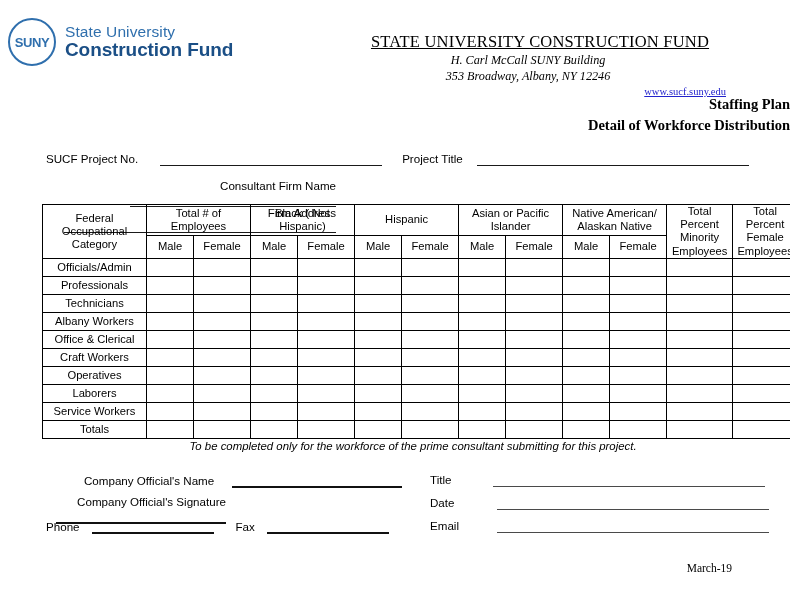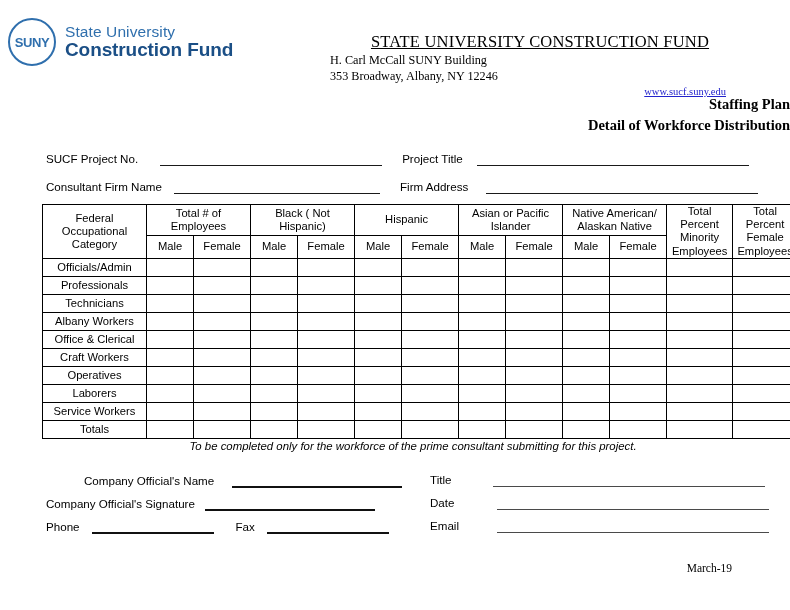--- a/index.html
+++ b/index.html
@@ -78,22 +78,23 @@
   }
   #lh-org {
     font-size: 16.5px;
     letter-spacing: 0.2px;
     line-height: 1.2;
     text-decoration: underline;
   }
   #lh-bldg, #lh-addr {
     font-size: 12.2px;
     line-height: 1.32;
-    text-align: left;
+    text-align: center;
     padding-right: 24px;
+    font-style: italic;
   }
   #lh-url {
     font-size: 10.5px;
     text-align: right;
     padding-right: 24px;
     line-height: 1.5;
   }
   #lh-url span {
     color: #2222cc;
     text-decoration: underline;
@@ -131,21 +132,21 @@
   .rule.thin {
     border-bottom-width: 1.1px;
     border-bottom-color: #4a4a4a;
   }
   .rule.heavy {
     border-bottom-width: 2.4px;
     border-bottom-color: #111111;
   }
 
   #row-project   { left: 46px;  top: 152px; }
-  #row-consultant{ left: 46px;  top: 180px; }
+  #row-consultant{ left: 46px;  top: 180px; flex-direction: column; }
 
   
   #staffing-table {
     position: absolute;
     left: 42px;
     top: 204px;
     border-collapse: collapse;
     table-layout: fixed;
     width: 708px;
     font-size: 11.2px;
@@ -199,21 +200,21 @@
     width: 790px;
     text-align: center;
     font-size: 11.4px;
     font-style: italic;
     padding-left: 36px;
     box-sizing: border-box;
   }
 
   
   #row-name      { left: 46px;  top: 473px; margin-left: 38px; }
-  #row-signature { left: 46px;  top: 496px; }
+  #row-signature { left: 46px;  top: 496px; flex-direction: column; }
   #row-phone     { left: 46px;  top: 519px; }
   #row-title     { left: 430px; top: 473px; }
   #row-date      { left: 430px; top: 496px; }
   #row-email     { left: 430px; top: 519px; }
 
   
   #footer-date {
     position: absolute;
     right: 58px;
     top: 562px;

